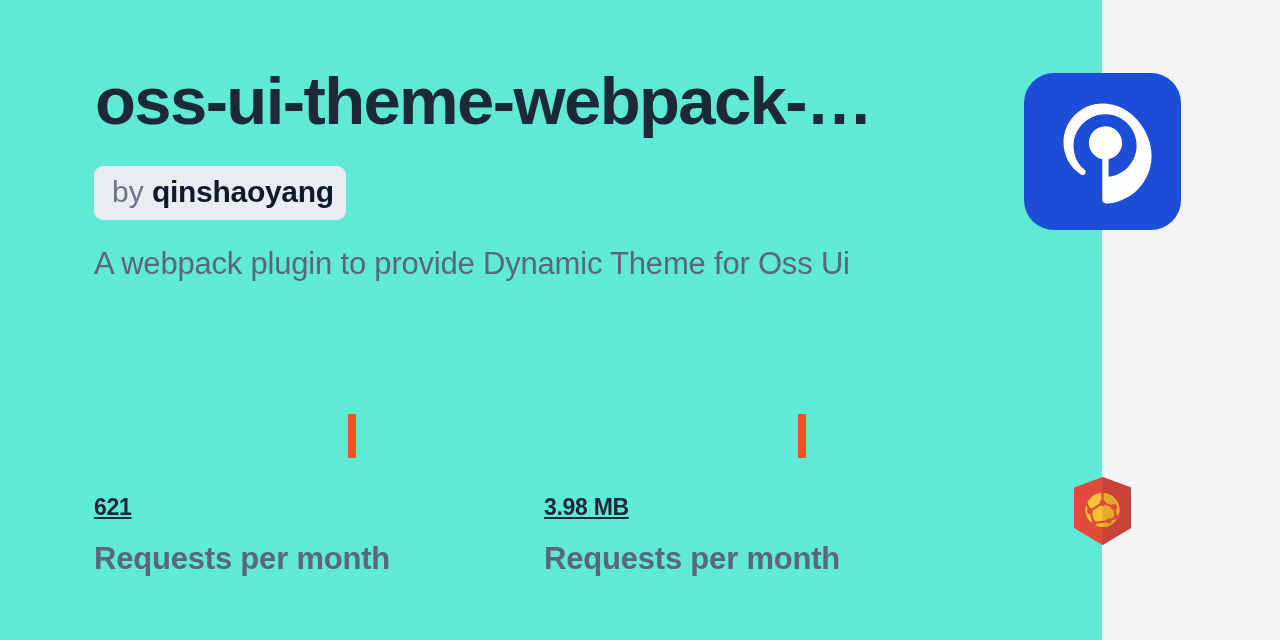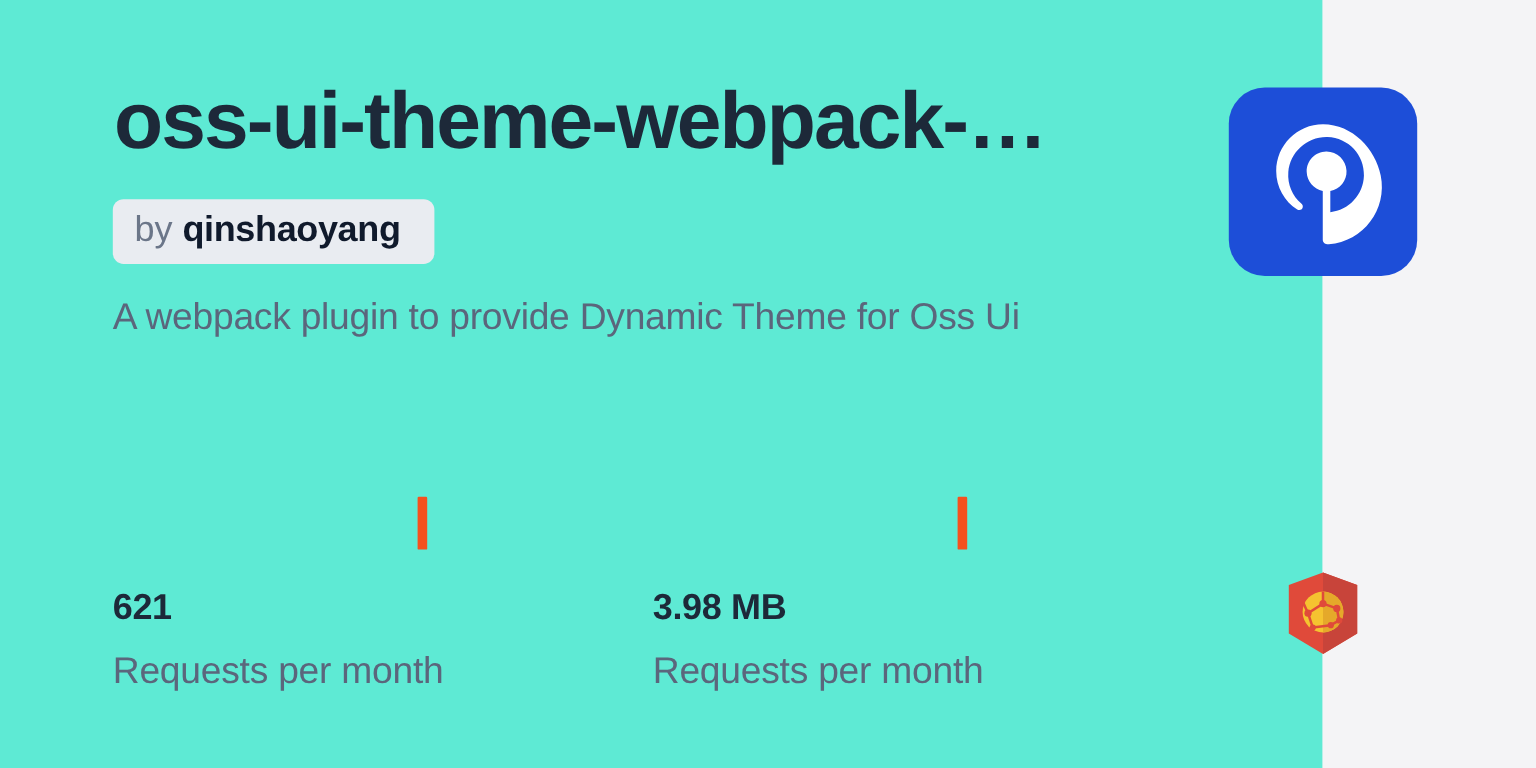--- a/index.html
+++ b/index.html
@@ -46,21 +46,21 @@
     position: absolute;
     left: 94px;
     top: 166px;
     display: flex;
     align-items: center;
     gap: 24px;
   }
   .badge {
     background: #e9ecf1;
     border-radius: 9px;
-    padding: 8px 28px 10px 18px;
+    padding: 8px 12px 10px 18px;
     font-size: 30px;
     line-height: 36px;
     color: #6b7689;
     font-weight: 400;
     white-space: nowrap;
   }
   .badge b {
     color: #101a2c;
     font-weight: 700;
     letter-spacing: -0.3px;
@@ -95,31 +95,32 @@
   }
   .spark .bar {
     position: absolute;
     bottom: 12px;
     width: 8px;
     background: #f4511e;
     border-radius: 1px;
   }
   .stat-value {
     margin-top: 18px;
-    font-size: 30px;
+    font-size: 23px;
     line-height: 38px;
     font-weight: 700;
     color: #1d2939;
     letter-spacing: -0.3px;
+    text-decoration: underline;
   }
   .stat-label {
     margin-top: 14px;
     font-size: 31px;
     line-height: 38px;
-    font-weight: 400;
+    font-weight: 700;
     color: #5b667c;
     letter-spacing: -0.2px;
   }
   
   .brand-logo {
     position: absolute;
     left: 1024px;
     top: 73px;
     width: 157px;
     height: 157px;

